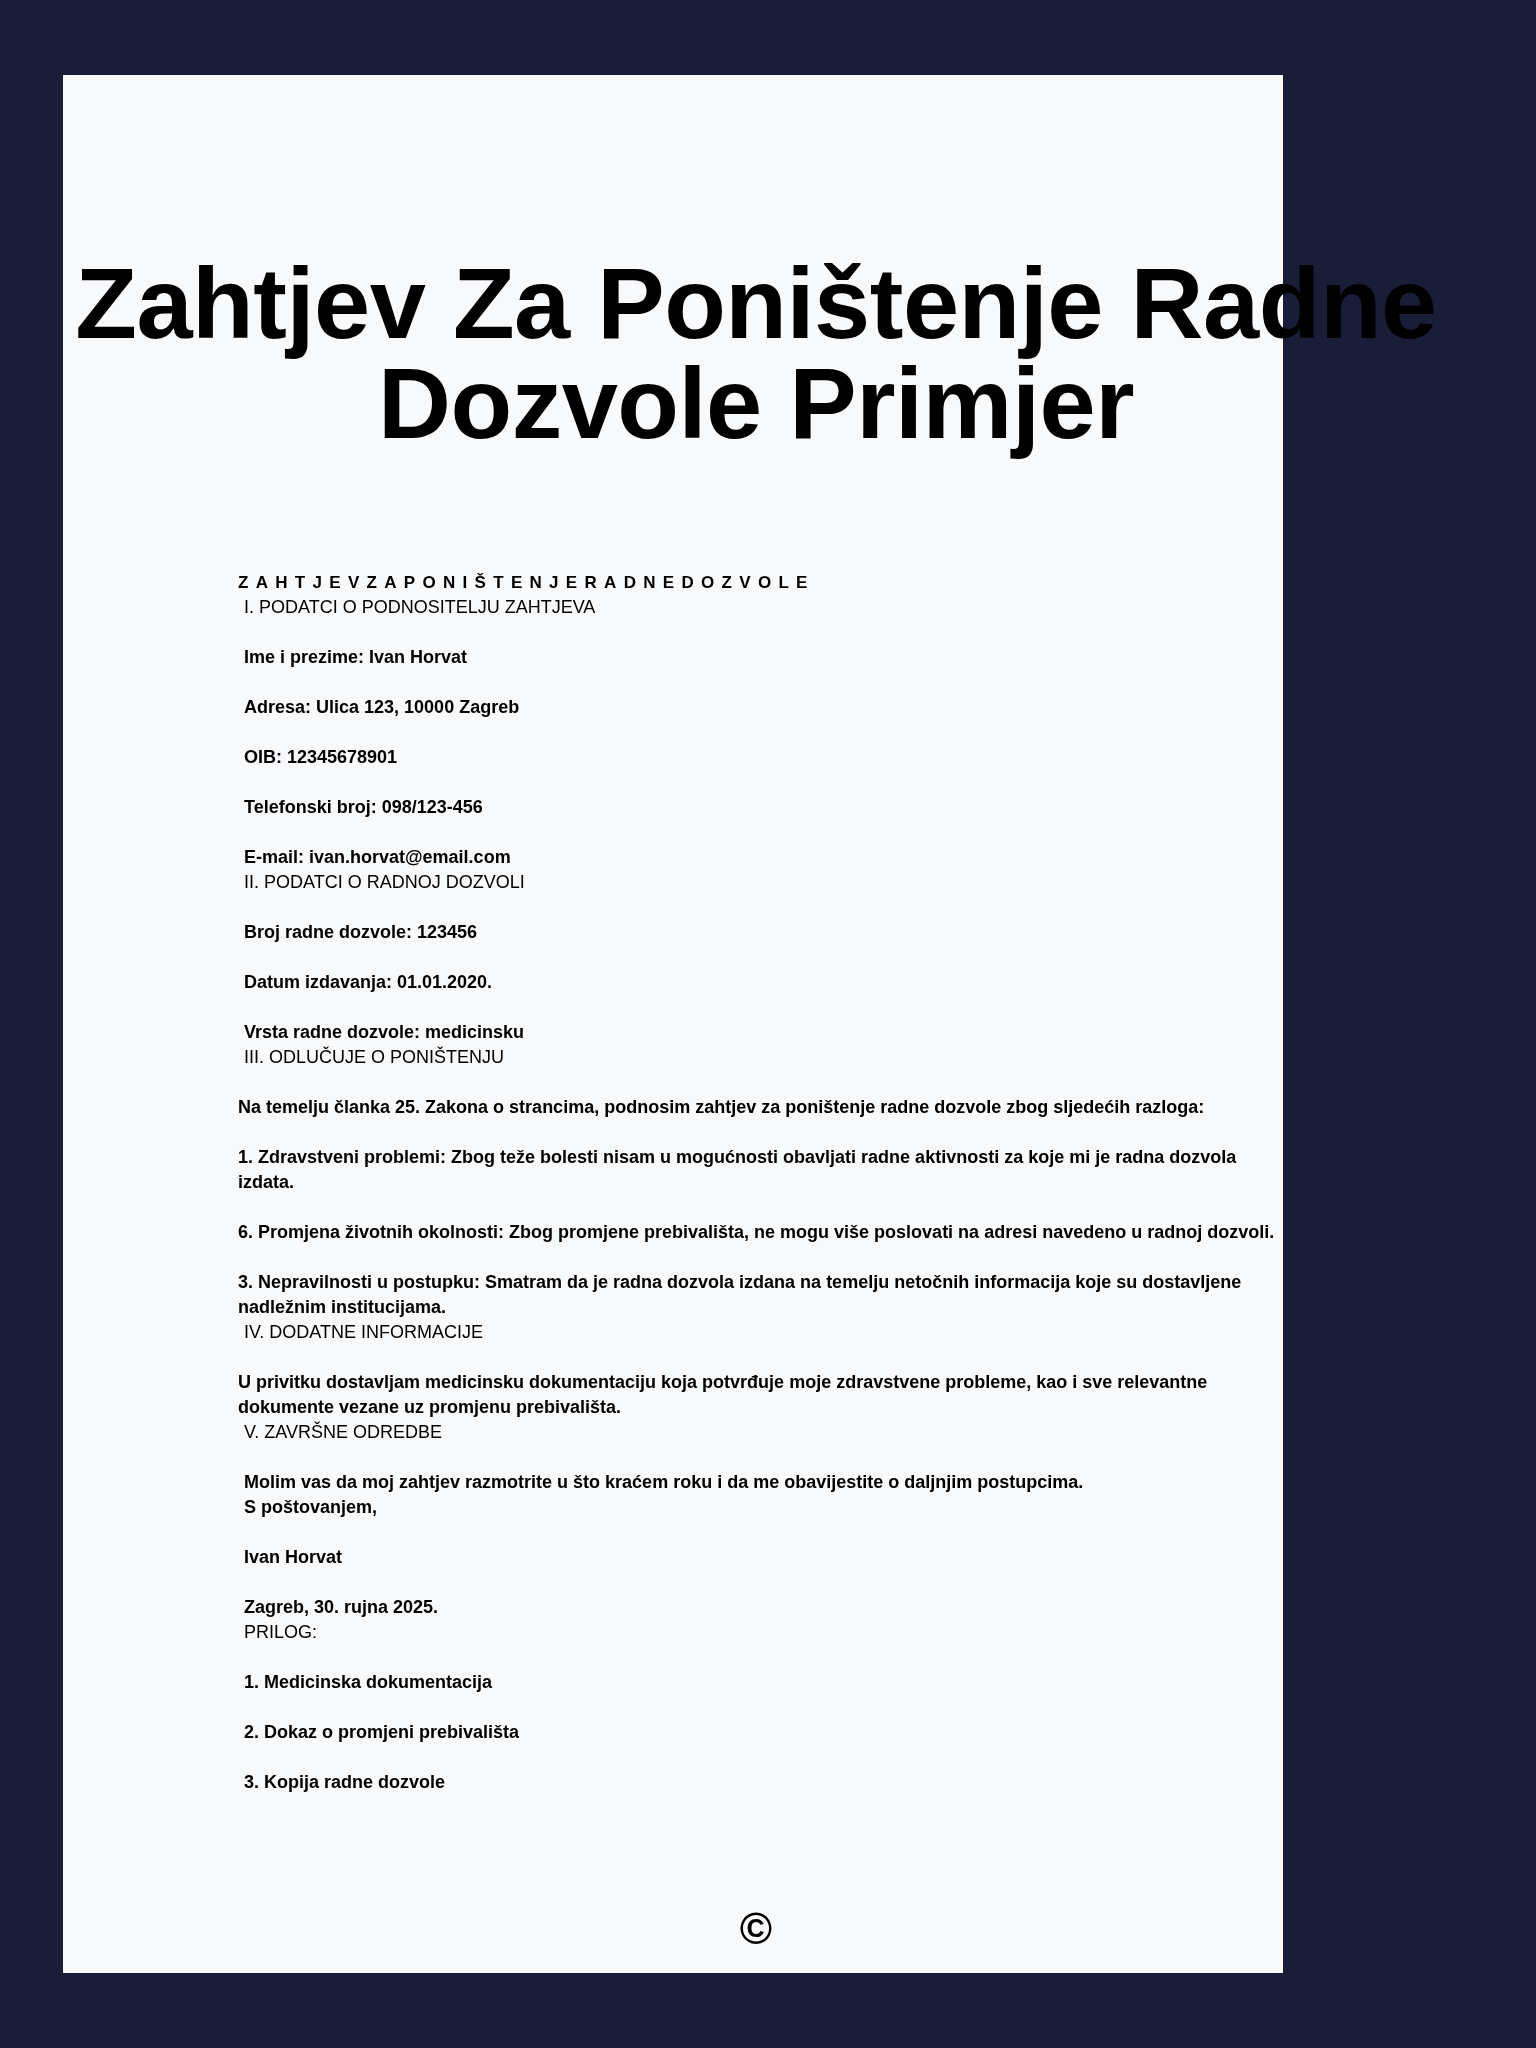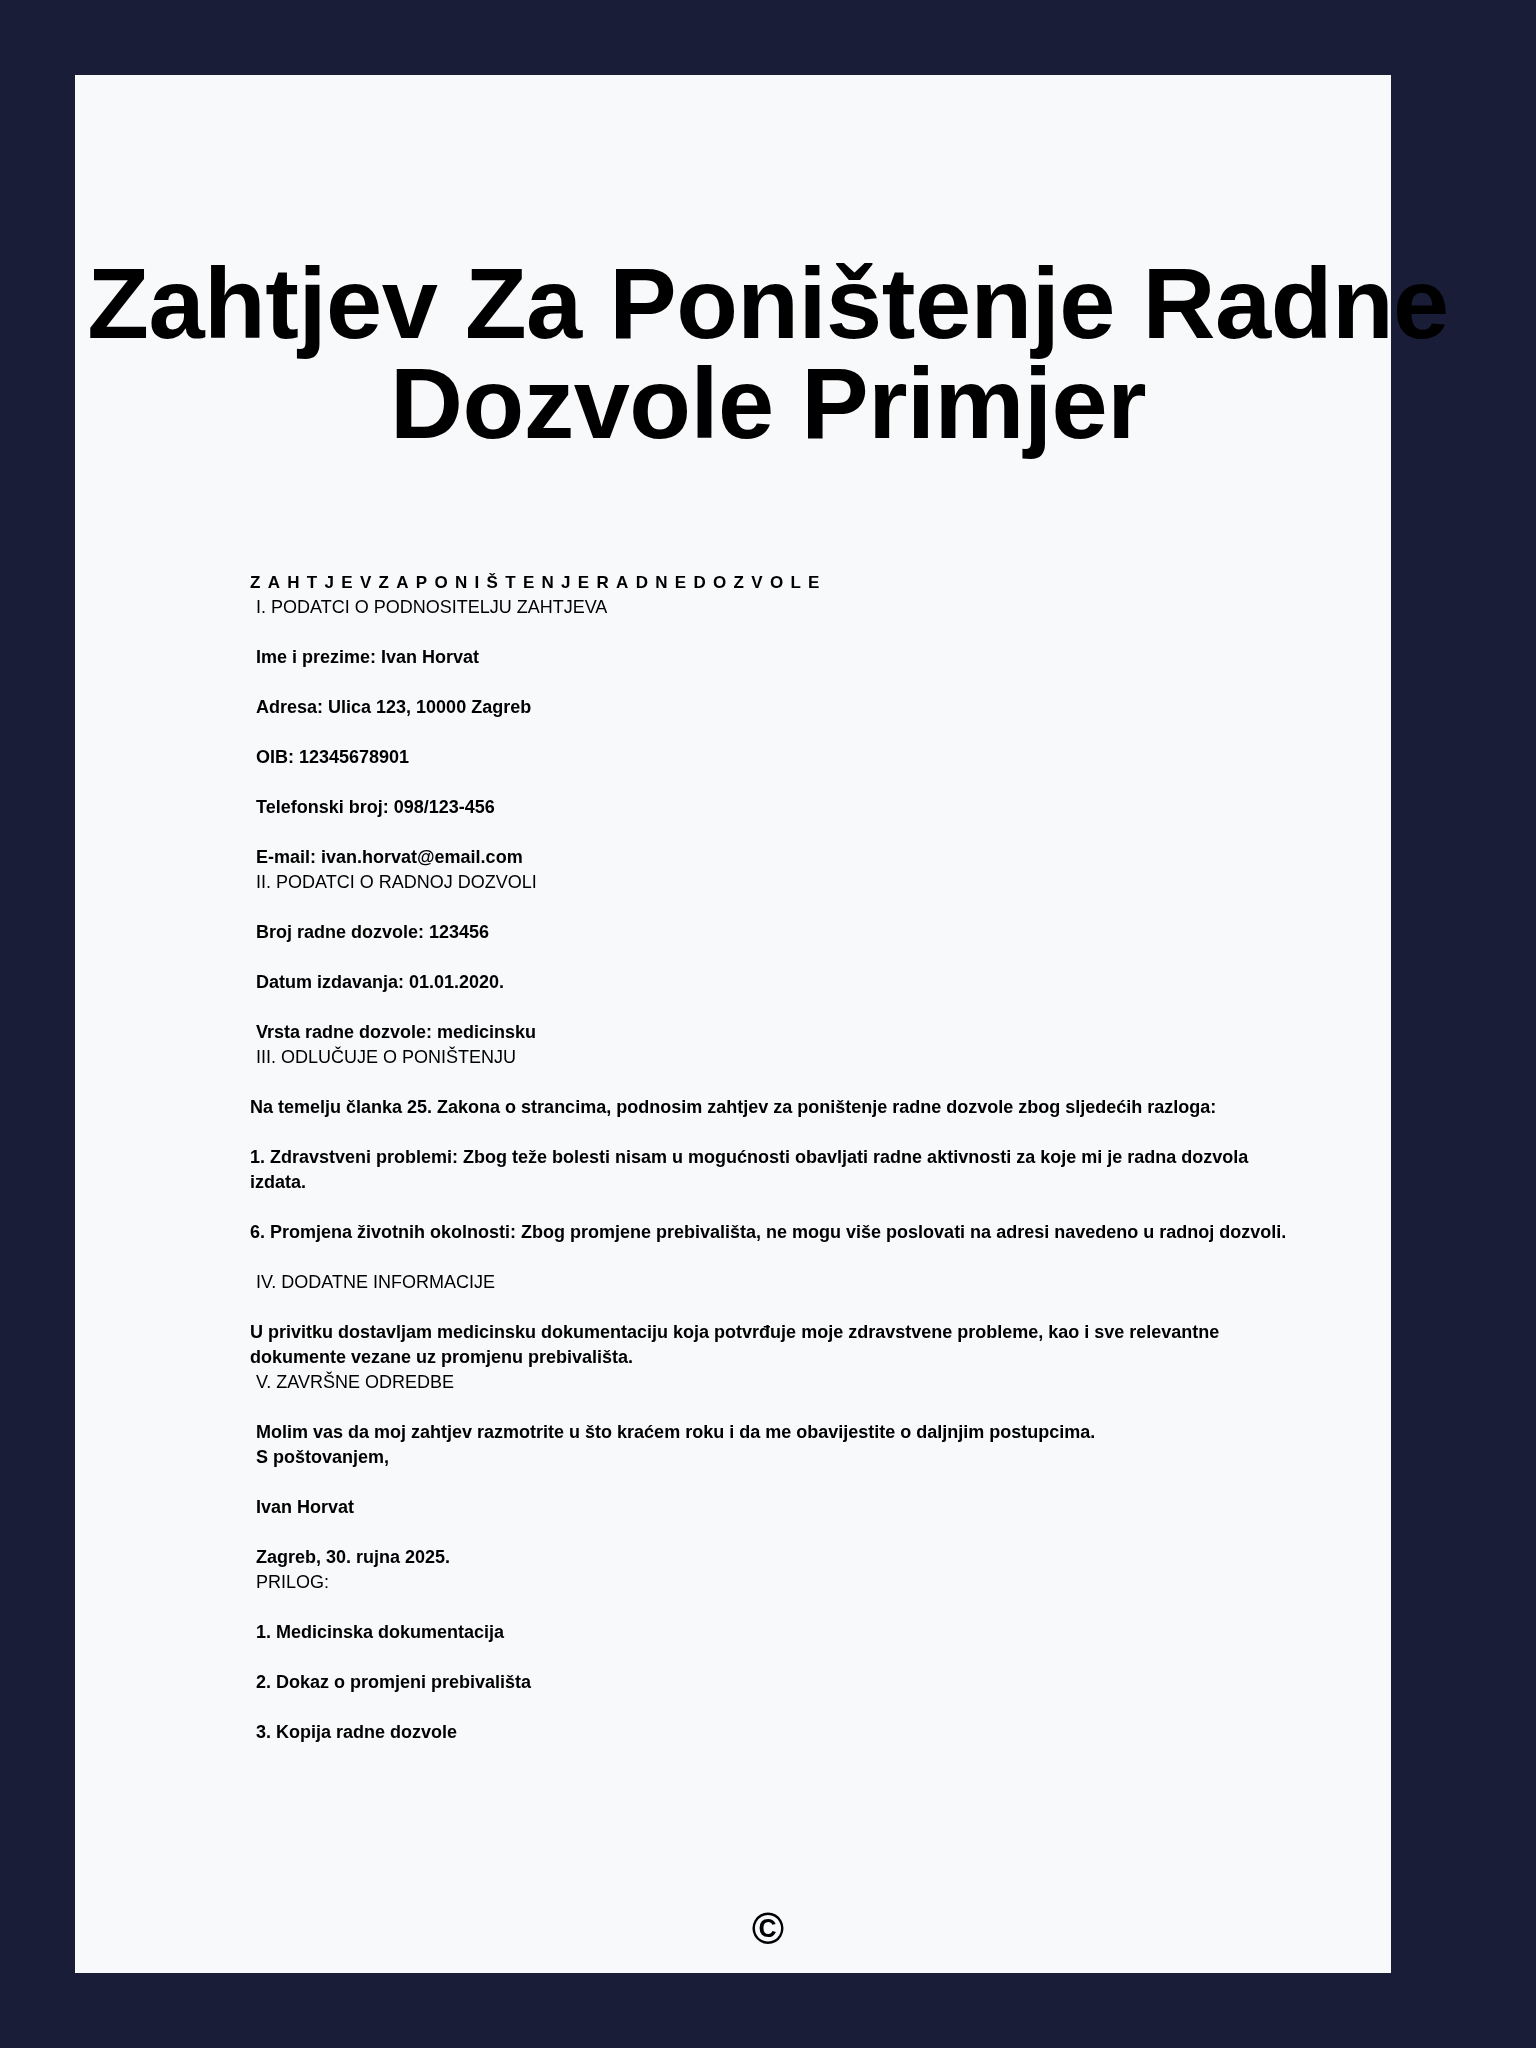--- a/index.html
+++ b/index.html
@@ -10,23 +10,23 @@
       width: 1536px;
       height: 2048px;
       background: #1a1d38;
       position: relative;
       overflow: hidden;
       font-family: "Liberation Sans", sans-serif;
       color: #000;
     }
     .page {
       position: absolute;
-      left: 75px;
+      left: 63px;
       top: 75px;
-      width: 1316px;
+      width: 1220px;
       height: 1898px;
       background: #f8f9fb;
     }
     .doc-title {
       position: absolute;
       left: -10px;
       width: 1406px;
       top: 178px;
       margin: 0;
       text-align: center;
@@ -113,20 +113,21 @@
     <div class="field">Vrsta radne dozvole: medicinsku</div>
 
     <div class="section-head">III. ODLUČUJE O PONIŠTENJU</div>
     <div class="gap"></div>
     <div class="para">Na temelju članka 25. Zakona o strancima, podnosim zahtjev za poništenje radne dozvole zbog sljedećih razloga:</div>
     <div class="gap"></div>
     <div class="para">1. Zdravstveni problemi: Zbog teže bolesti nisam u mogućnosti obavljati radne aktivnosti za koje mi je radna dozvola izdata.</div>
     <div class="gap"></div>
     <div class="para">6. Promjena životnih okolnosti: Zbog promjene prebivališta, ne mogu više poslovati na adresi navedeno u radnoj dozvoli.</div>
     <div class="gap"></div>
+    <div class="para">3. Nepravilnosti u postupku: Smatram da je radna dozvola izdana na temelju netočnih informacija koje su dostavljene nadležnim institucijama.</div>
 
     <div class="section-head">IV. DODATNE INFORMACIJE</div>
     <div class="gap"></div>
     <div class="para">U privitku dostavljam medicinsku dokumentaciju koja potvrđuje moje zdravstvene probleme, kao i sve relevantne dokumente vezane uz promjenu prebivališta.</div>
 
     <div class="section-head">V. ZAVRŠNE ODREDBE</div>
     <div class="gap"></div>
     <div class="field">Molim vas da moj zahtjev razmotrite u što kraćem roku i da me obavijestite o daljnjim postupcima.</div>
     <div class="field">S poštovanjem,</div>
     <div class="gap"></div>

